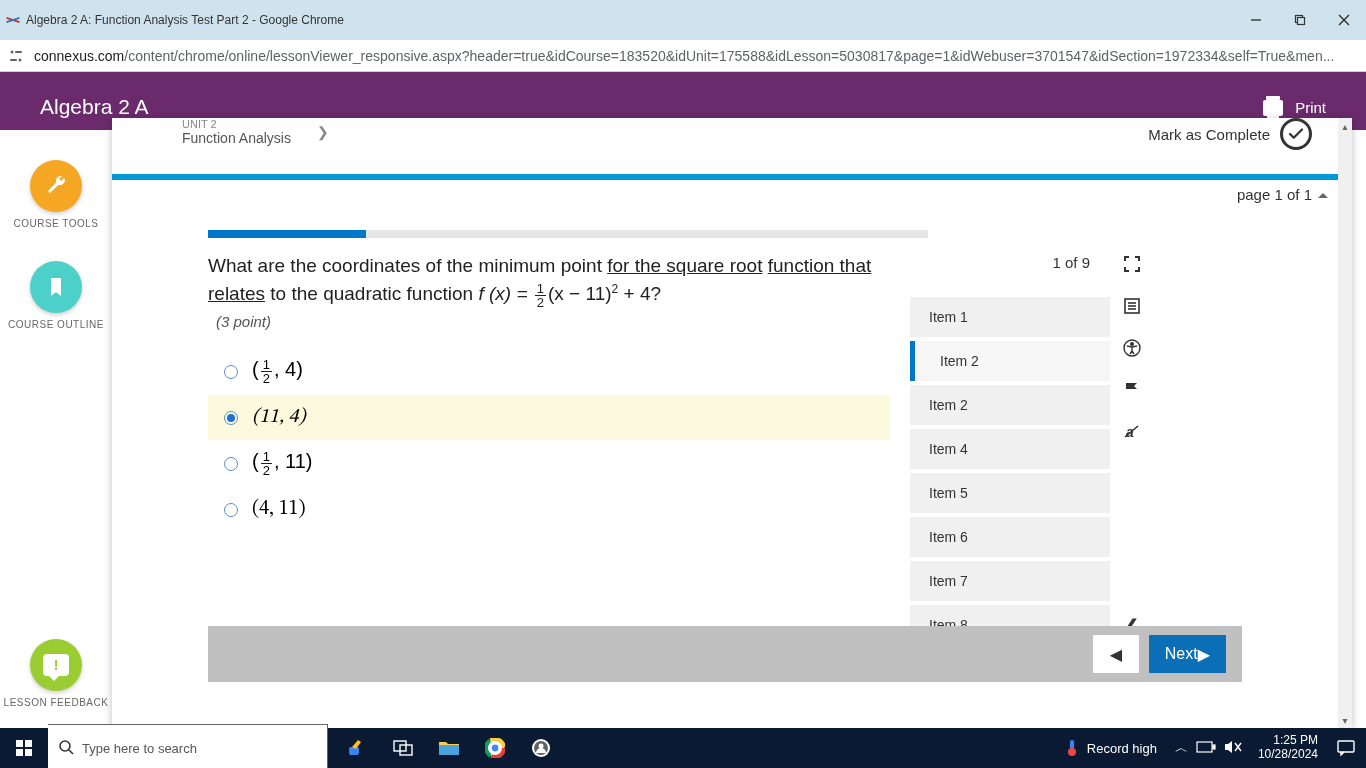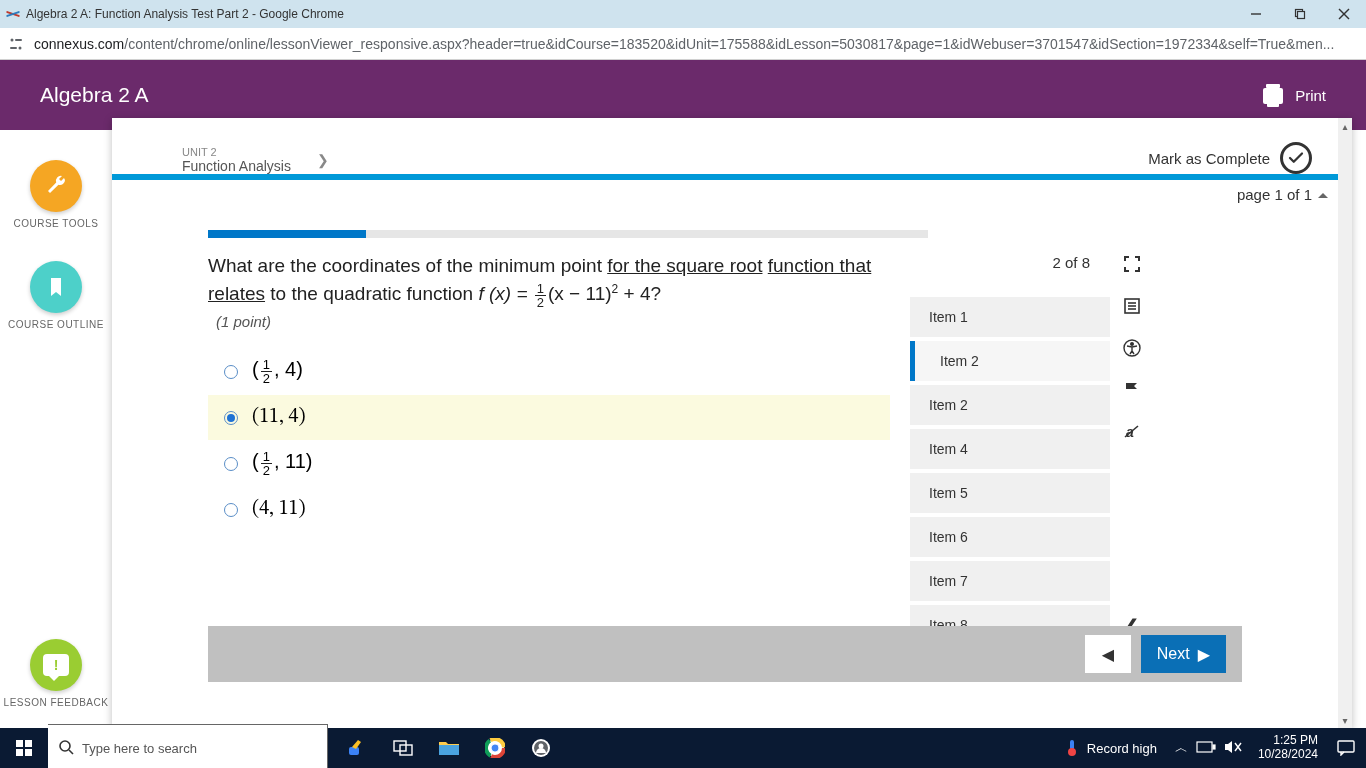--- a/index.html
+++ b/index.html
@@ -1,19 +1,19 @@
 <!DOCTYPE html>
 <html><head>
 <meta charset="utf-8">
 <style>
 * { margin:0; padding:0; box-sizing:border-box; font-family:"Segoe UI",Arial,sans-serif; }
 html,body { width:1366px; height:768px; overflow:hidden; background:#fff; }
 
 
-.titlebar { height:28px; background:#cfe3ee; display:flex; align-items:center; font-size:12px; color:#333; }
+.titlebar { height:40px; background:#cfe3ee; display:flex; align-items:center; font-size:12px; color:#333; }
 .titlebar .x-icon { width:18px; height:18px; margin:0 4px; position:relative; }
 .titlebar .x-icon::before, .titlebar .x-icon::after { content:""; position:absolute; left:2px; top:8px; width:14px; height:2px; background:#c0392b; border-radius:1px; }
 .titlebar .x-icon::before { transform:rotate(18deg); }
 .titlebar .x-icon::after  { transform:rotate(-18deg); background:#2d7bbd; }
 .titlebar .spacer { flex:1; }
 .titlebar .win-btn { width:44px; height:24px; display:flex; align-items:center; justify-content:center; color:#333; }
 
 
 .urlbar { height:32px; background:#fff; border-bottom:1px solid #d0d0d0; display:flex; align-items:center; font-size:14px; color:#5f6368; padding:0 8px; }
 .urlbar .site-icon { width:16px; height:16px; margin-right:10px; }
@@ -41,21 +41,21 @@
 .rail-outline { background:#4dd0c9; }
 .rail-tools   { background:#f5a623; }
 .rail-feedback{ background:#9acd32; position:relative;}
 .rail-feedback .bubble { width:26px; height:22px; background:#fff; border-radius:4px; position:relative; display:flex; align-items:center; justify-content:center; color:#9acd32; font-weight:bold; font-size:14px;}
 .rail-feedback .bubble::after { content:""; position:absolute; bottom:-5px; left:6px; border:5px solid transparent; border-top-color:#fff; border-bottom:none;}
 .rail-bottom { position:absolute; bottom:20px; left:0; right:0; }
 
 
 .panel { position:absolute; left:112px; right:14px; top:-12px; bottom:0; background:#fff; box-shadow:0 2px 8px rgba(0,0,0,.25); }
 
-.panel-head { height:56px; display:flex; align-items:flex-end; padding:0 40px 0 70px; }
+.panel-head { height:56px; display:flex; align-items:flex-start; padding:0 40px 0 70px; }
 .breadcrumb { display:flex; align-items:center; gap:26px; color:#444; font-size:13px; }
 .breadcrumb .bc-block { display:flex; flex-direction:column; }
 .breadcrumb .bc-sup { font-size:11px; color:#888; }
 .breadcrumb .bc-main { font-size:14px; color:#555; }
 .breadcrumb .chev { color:#888; font-size:14px; }
 .panel-head .spacer { flex:1; }
 .mark-complete { display:flex; align-items:center; gap:10px; color:#333; font-size:15px; }
 .mark-complete .check-circle { width:32px; height:32px; border:3px solid #333; border-radius:50%; display:flex; align-items:center; justify-content:center; }
 .mark-complete .check-circle svg { width:18px; height:18px; }
 
@@ -84,38 +84,38 @@
 .frac .num { display:block; border-bottom:1px solid #222; padding:0 2px;}
 .frac .den { display:block; padding:0 2px;}
 .sup { font-size:12px; vertical-align:super; }
 
 .options { margin-top:18px; }
 .option { display:flex; align-items:center; gap:14px; padding:10px 16px; font-size:19px; }
 .option.selected { background:#fbfadf; }
 .radio { width:14px; height:14px; border:1px solid #5a8ec7; border-radius:50%; display:inline-flex; align-items:center; justify-content:center; flex-shrink:0;}
 .option.selected .radio::after { content:""; width:8px; height:8px; background:#1f72d4; border-radius:50%; }
 .opt-math { font-family:"Cambria Math","STIX Two Math",serif; font-size:20px; }
-.opt-math.bold { font-weight:600; }
+.opt-math.bold { font-weight:600;font-style:italic; }
 
 
 .item-nav { width:210px; padding:24px 0 0 10px; }
 .progress-count { text-align:right; padding-right:20px; font-size:15px; color:#333; margin-bottom:26px;}
 .item-list { display:flex; flex-direction:column; gap:4px; }
 .item-btn { background:#f0f0f0; color:#333; font-size:14px; text-align:left; padding:12px 14px; border-left:5px solid transparent; cursor:pointer;}
 .item-btn.active { border-left-color:#0077c8; background:#f6f6f6;padding-left:25px; }
 
 
 .icon-strip { width:44px; display:flex; flex-direction:column; align-items:center; gap:22px; padding-top:24px; color:#333; }
 .icon-strip .ico { width:20px; height:20px; display:flex; align-items:center; justify-content:center; cursor:pointer;}
 .icon-strip .collapse { margin-top:auto; margin-bottom:10px; font-weight:bold; font-size:16px;}
 
 
 .quiz-foot { position:absolute; bottom:0; left:0; right:0; height:56px; background:#c0c0c0; display:flex; align-items:center; justify-content:flex-end; padding-right:16px; gap:10px;}
 .quiz-foot .prev-btn { width:46px; height:38px; background:#fff; display:flex; align-items:center; justify-content:center; color:#333; cursor:pointer;}
-.quiz-foot .next-btn { height:38px; background:#0a6fb6; color:#fff; padding:0 16px; display:flex; align-items:center; gap:8px; font-size:16px; cursor:pointer;}
+.quiz-foot .next-btn { height:38px; background:#0a6fb6; color:#fff; padding:0 16px; display:flex; align-items:center; font-size:16px; cursor:pointer;}
 
 
 .panel-scroll { position:absolute; right:0; top:0; bottom:0; width:14px; background:#f0f0f0; }
 .panel-scroll .arrow { height:16px; display:flex; align-items:center; justify-content:center; color:#666; font-size:10px;}
 .panel-scroll .arrow.up{ position:absolute; top:0; left:0; right:0;}
 .panel-scroll .arrow.dn{ position:absolute; bottom:0; left:0; right:0;}
 
 
 .taskbar { position:absolute; bottom:0; left:0; right:0; height:40px; background:#0a1a33; display:flex; align-items:center; color:#fff; font-size:13px; }
 .taskbar .start { width:48px; height:40px; display:flex; align-items:center; justify-content:center; }
@@ -238,21 +238,21 @@
         <div class="quiz-inner">
 
           <div style="display:flex;">
             <div class="question-col">
               <div class="quiz-progress">
                   <div class="fill"></div>
                 </div>
               <div class="question-text">
                 <span>What are the coordinates of the minimum point </span><span class="uline">for the square root</span><span> </span><span class="uline">function that relates</span><span> to the quadratic function </span><span class="math"><span class="lp" style="font-style:italic">f (x) = </span><span class="frac"><span class="num">1</span><span class="den">2</span></span><span class="lp">(x − 11)</span><span class="sup">2</span><span class="lp"> + 4?</span></span>
               </div>
-              <div class="points">(1 point)</div>
+              <div class="points">(3 point)</div>
 
               <div class="options">
                 <div class="option">
                   <span class="radio"></span>
                   <span class="opt-math"><span>(</span><span class="frac"><span class="num">1</span><span class="den">2</span></span><span>, 4)</span></span>
                 </div>
                 <div class="option selected">
                   <span class="radio"></span>
                   <span class="opt-math bold">(11, 4)</span>
                 </div>
@@ -261,21 +261,21 @@
                   <span class="opt-math"><span>(</span><span class="frac"><span class="num">1</span><span class="den">2</span></span><span>, 11)</span></span>
                 </div>
                 <div class="option">
                   <span class="radio"></span>
                   <span class="opt-math">(4, 11)</span>
                 </div>
               </div>
             </div>
 
             <div class="item-nav">
-              <div class="progress-count">2 of 8</div>
+              <div class="progress-count">1 of 9</div>
               <div class="item-list" id="item-list">
                   <div class="item-btn">Item 1</div>
                   <div class="item-btn active">Item 2</div>
                   <div class="item-btn">Item 2</div>
                   <div class="item-btn">Item 4</div>
                   <div class="item-btn">Item 5</div>
                   <div class="item-btn">Item 6</div>
                   <div class="item-btn">Item 7</div>
                   <div class="item-btn">Item 8</div>
                 </div>

